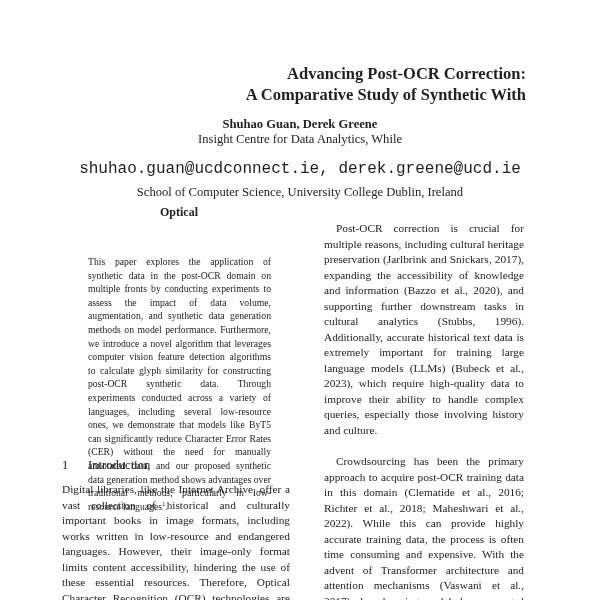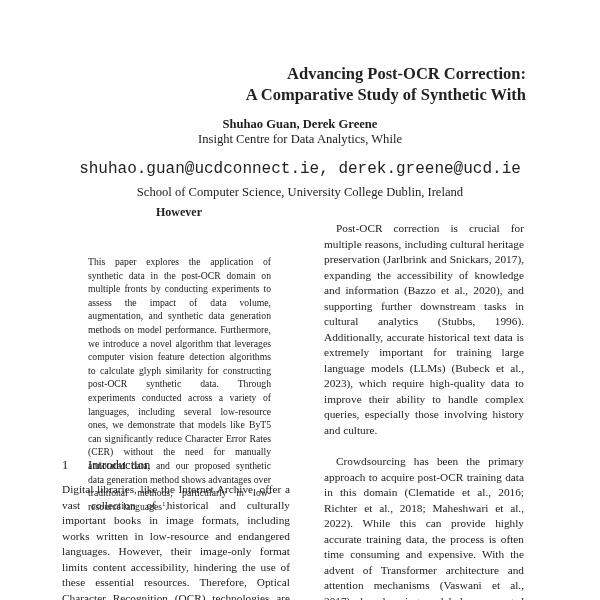--- a/index.html
+++ b/index.html
@@ -28,21 +28,21 @@
 <div>
   <div class="title t1">Advancing Post-OCR Correction:</div>
   <div class="title t2">A Comparative Study of Synthetic With</div>
 </div>
 
 <div class="center authors">Shuhao Guan, Derek Greene</div>
 <div class="center aff1">Insight Centre for Data Analytics, While</div>
 <div class="center aff2">School of Computer Science, University College Dublin, Ireland</div>
 <div class="center emails">shuhao.guan@ucdconnect.ie, derek.greene@ucd.ie</div>
 
-<div class="abs-head">However</div>
+<div class="abs-head">Optical</div>
 <div class="abstract"><span>This paper explores the application of synthetic data in the post-OCR domain on multiple fronts by conducting experiments to assess the impact of data volume, augmentation, and synthetic data generation methods on model performance. Furthermore, we introduce a novel algorithm that leverages computer vision feature detection algorithms to calculate glyph similarity for constructing post-OCR synthetic data. Through experiments conducted across a variety of languages, including several low-resource ones, we demonstrate that models like ByT5 can significantly reduce Character Error Rates (CER) without the need for manually annotated data, and our proposed synthetic data generation method shows advantages over traditional methods, particularly in low-resource languages</span><sup>1</sup><span>.</span></div>
 
 <div class="sec-head">
   <span class="num">1</span><span>Introduction</span>
 </div>
 <div class="intro">Digital libraries, like the Internet Archive, offer a vast collection of historical and culturally important books in image formats, including works written in low-resource and endangered languages. However, their image-only format limits content accessibility, hindering the use of these essential resources. Therefore, Optical Character Recognition (OCR) technologies are evidently useful in this context. However, OCR outputs frequently contain</div>
 
 <div class="right">
   <p>Post-OCR correction is crucial for multiple reasons, including cultural heritage preservation (Jarlbrink and Snickars, 2017), expanding the accessibility of knowledge and information (Bazzo et al., 2020), and supporting further downstream tasks in cultural analytics (Stubbs, 1996). Additionally, accurate historical text data is extremely important for training large language models (LLMs) (Bubeck et al., 2023), which require high-quality data to improve their ability to handle complex queries, especially those involving history and culture.</p>
   <p>Crowdsourcing has been the primary approach to acquire post-OCR training data in this domain (Clematide et al., 2016; Richter et al., 2018; Maheshwari et al., 2022). While this can provide highly accurate training data, the process is often time consuming and expensive. With the advent of Transformer architecture and attention mechanisms (Vaswani et al., 2017), deep learning models have emerged as the standard approach for post-OCR tasks. These models require large amounts of data for training. Thus, synthetic data has been increasingly adopted in this context. (D'hondt et al., 2017; Davydkin et al., 2023; Jasonarson et al., 2023). However, most existing literature on generating synthetic data relies on additional existing data for generation, and no comprehensive comparison has been made between different methods to understand how the synthetic data generated in various</p>

